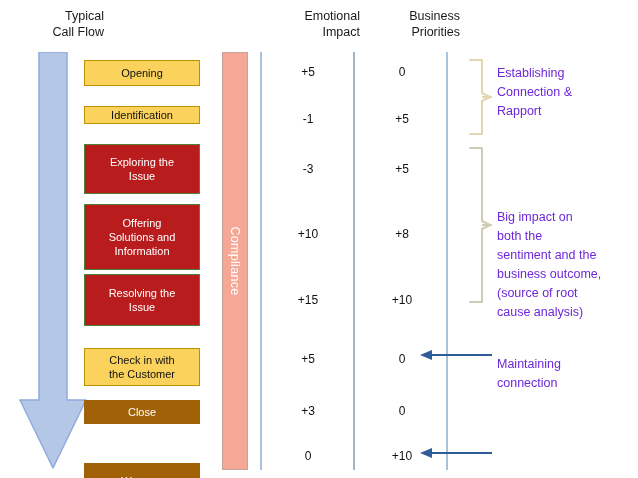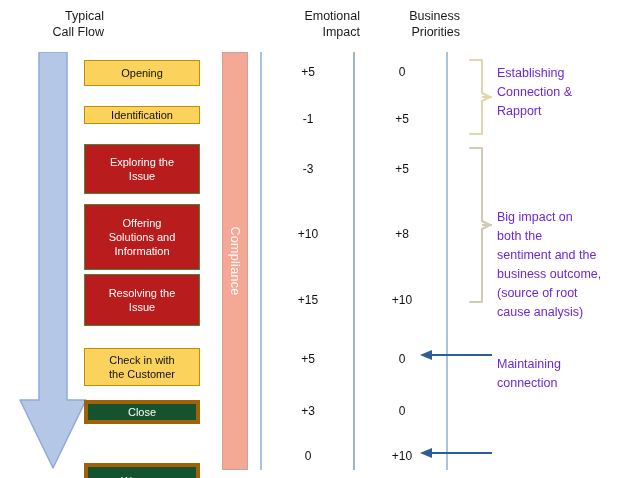--- a/index.html
+++ b/index.html
@@ -58,22 +58,22 @@
     background: #FBD25B;
     border: 1px solid #BF9000;
     color: #111111;
   }
   .stage-box.green {
     background: #b91c1c;
     border: 1px solid #548235;
     color: #ffffff;
   }
   .stage-box.grey {
-    background: #14532d;
-    border: 4px solid #a16207;
+    background: #a16207;
+    border: 1px solid #a16207;
     color: #ffffff;
   }
 
   
   #compliance-bar {
     position: absolute;
     left: 222px;
     top: 52px;
     width: 26px;
     height: 418px;

